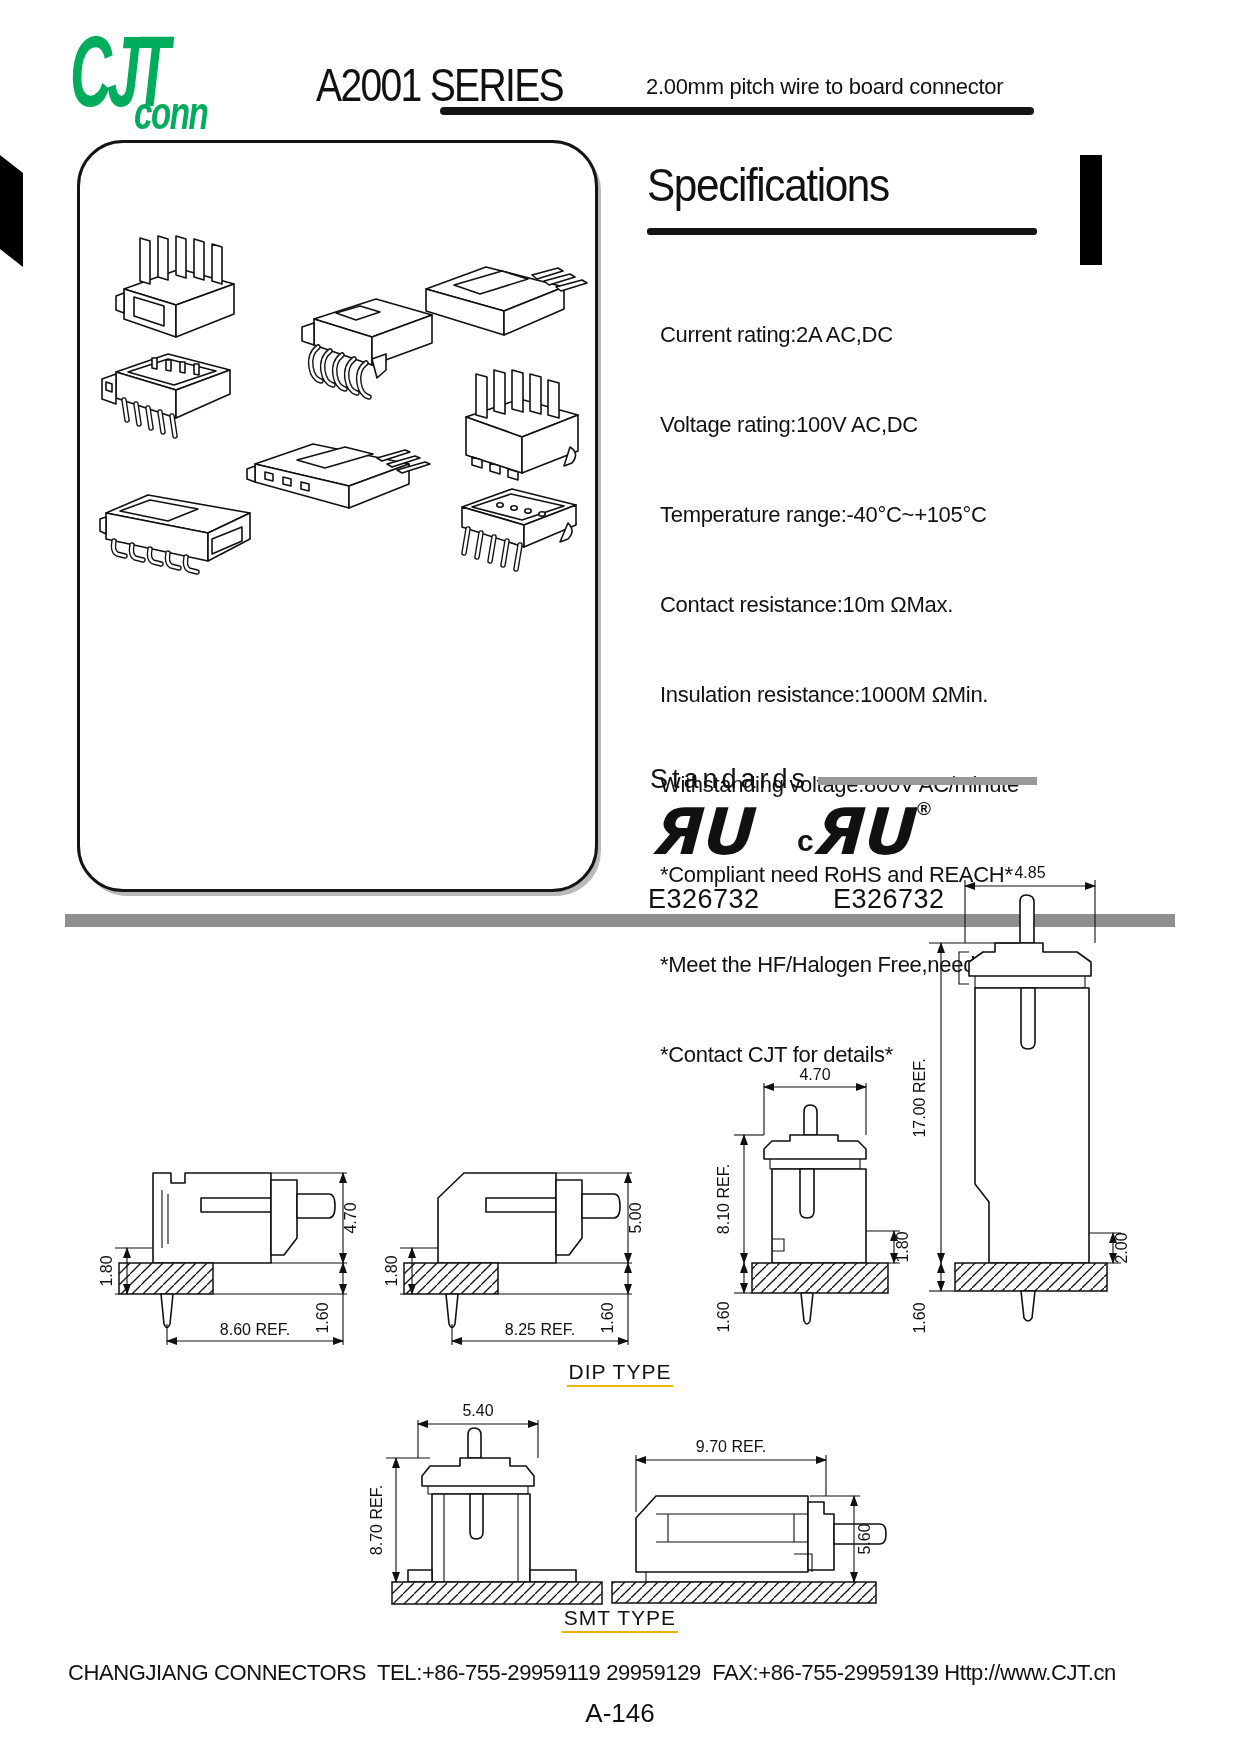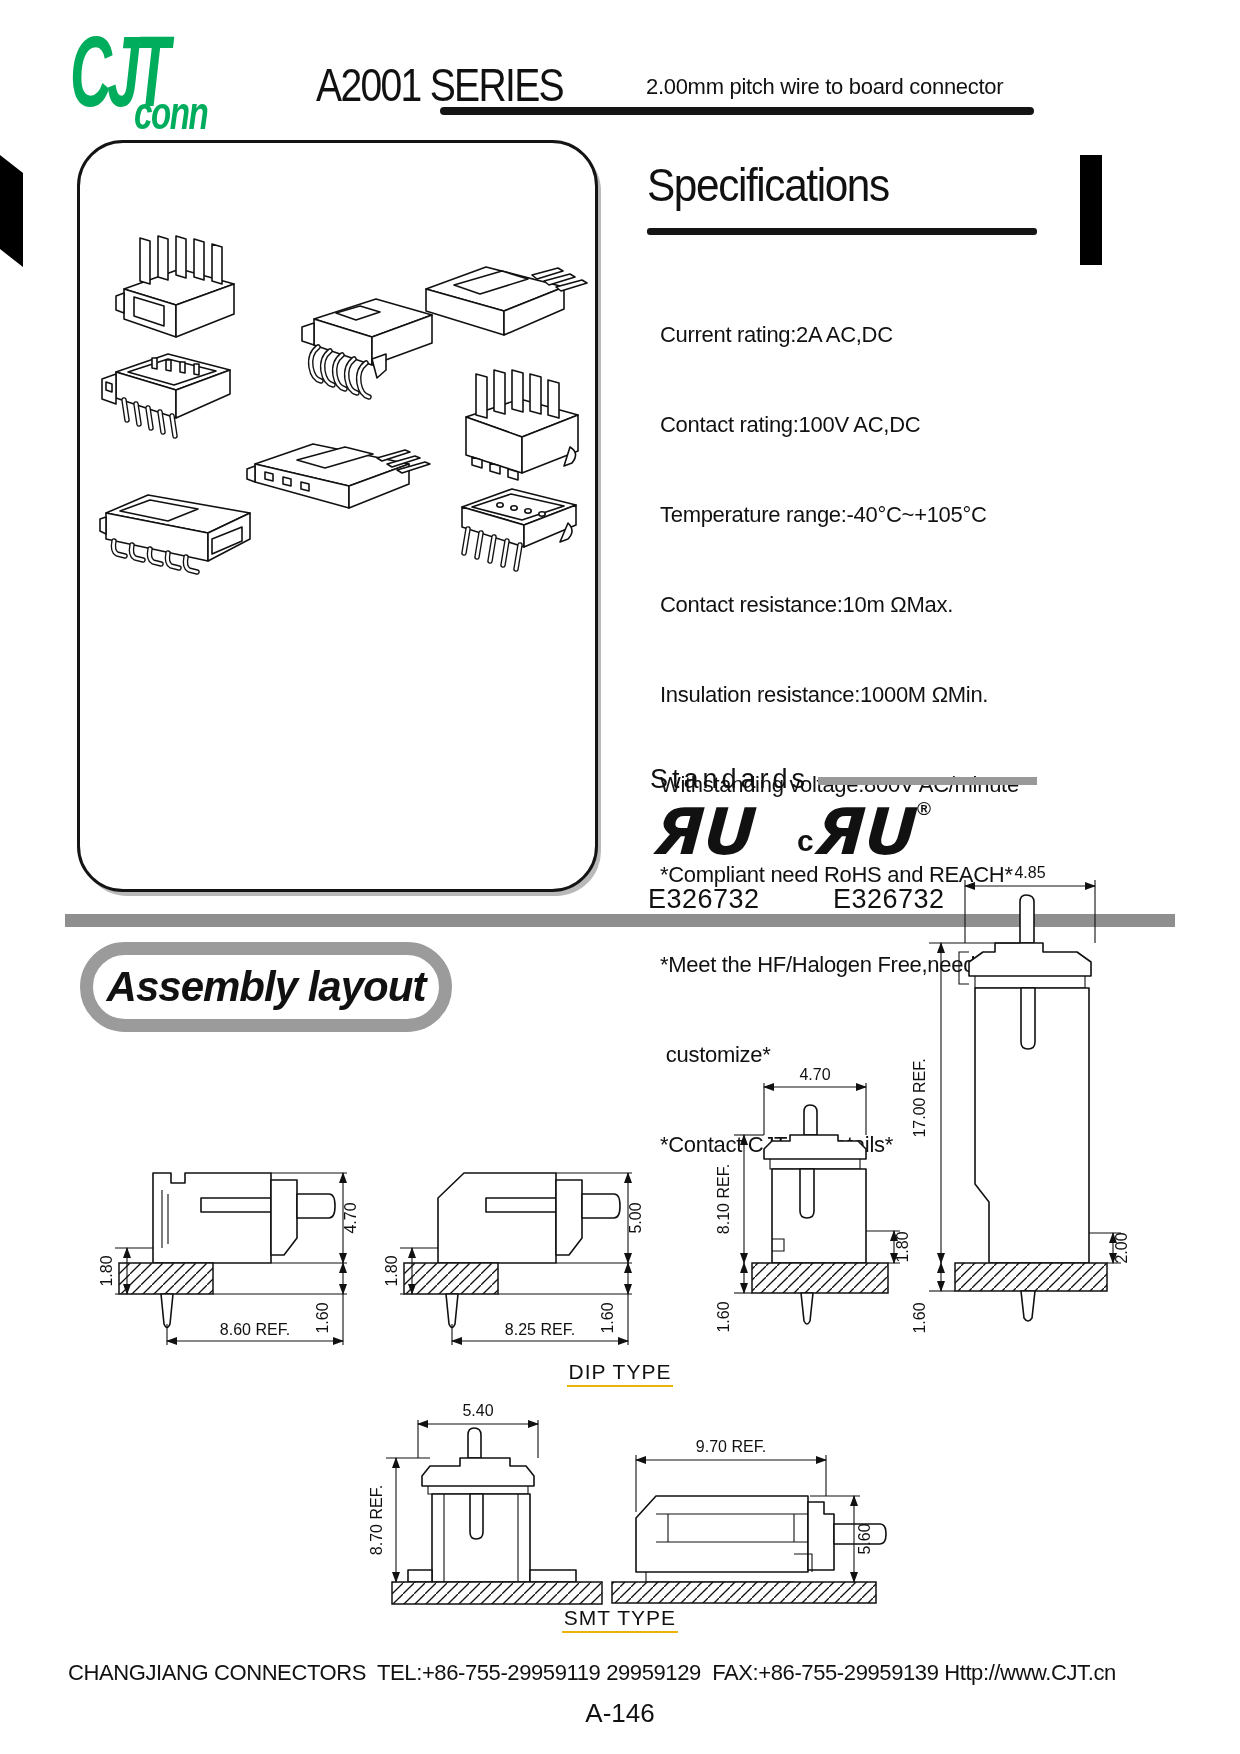--- a/index.html
+++ b/index.html
@@ -238,49 +238,45 @@
         <path class="pin-o" d="M70,62 l-4,24"></path>
           <path class="pin-f" d="M70,62 l-4,24"></path>
       </g>
     </svg>
   </div>
 
   <div class="abs spec-title">Specifications</div>
   <div class="abs spec-rule"></div>
   <div class="abs spec-lines">
     <div>Current rating:2A AC,DC</div>
-    <div>Contact rating:100V AC,DC</div>
+    <div>Voltage rating:100V AC,DC</div>
     <div>Temperature range:-40°C~+105°C</div>
     <div>Contact resistance:10m ΩMax.</div>
     <div>Insulation resistance:1000M ΩMin.</div>
     <div>Withstanding voltage:800V AC/minute</div>
     <div>*Compliant need RoHS and REACH*</div>
     <div>*Meet the HF/Halogen Free,need to</div>
-    <div> customize*</div>
     <div>*Contact CJT for details*</div>
   </div>
 
   <div class="abs standards-title">Standards</div>
   <div class="abs standards-rule"></div>
   <div class="abs ul-group ul1">
     <span class="ul-mark">ЯU</span>
   </div>
   <div class="abs ul-group ul2">
     <span class="ul-c">c</span>
     <span class="ul-mark">ЯU</span>
     <span class="ul-reg">®</span>
   </div>
   <div class="abs ul-cert cert1">E326732</div>
   <div class="abs ul-cert cert2">E326732</div>
 
   <div class="abs separator-bar"></div>
 
-  <div class="abs assembly-pill">
-    <span class="assembly-title">Assembly layout</span>
-  </div>
 
   <svg class="dwg dwg-d1" width="285" height="305" viewBox="0 0 285 305">
     <path class="bl" d="M78,165 V75 H96 V85 H110 V75 H196 V165 Z"></path>
     <path class="tl" d="M87,92 V150 M93,96 V146"></path>
     <path class="bl" d="M126,100 H196 V114 H126 Z"></path>
     <path class="bl" d="M196,82 H222 V140 L209,157 H196 Z"></path>
     <path class="bl" d="M222,96 H254 Q260,96 260,108 Q260,120 254,120 H222 Z"></path>
     <rect class="hatchr" x="44" y="165" width="94" height="31"></rect>
     <path class="tl" d="M196,165 H272 M138,196 H272"></path>
     <path class="bl" d="M86,196 L89,226 Q92,233 95,226 L98,196 Z"></path>

